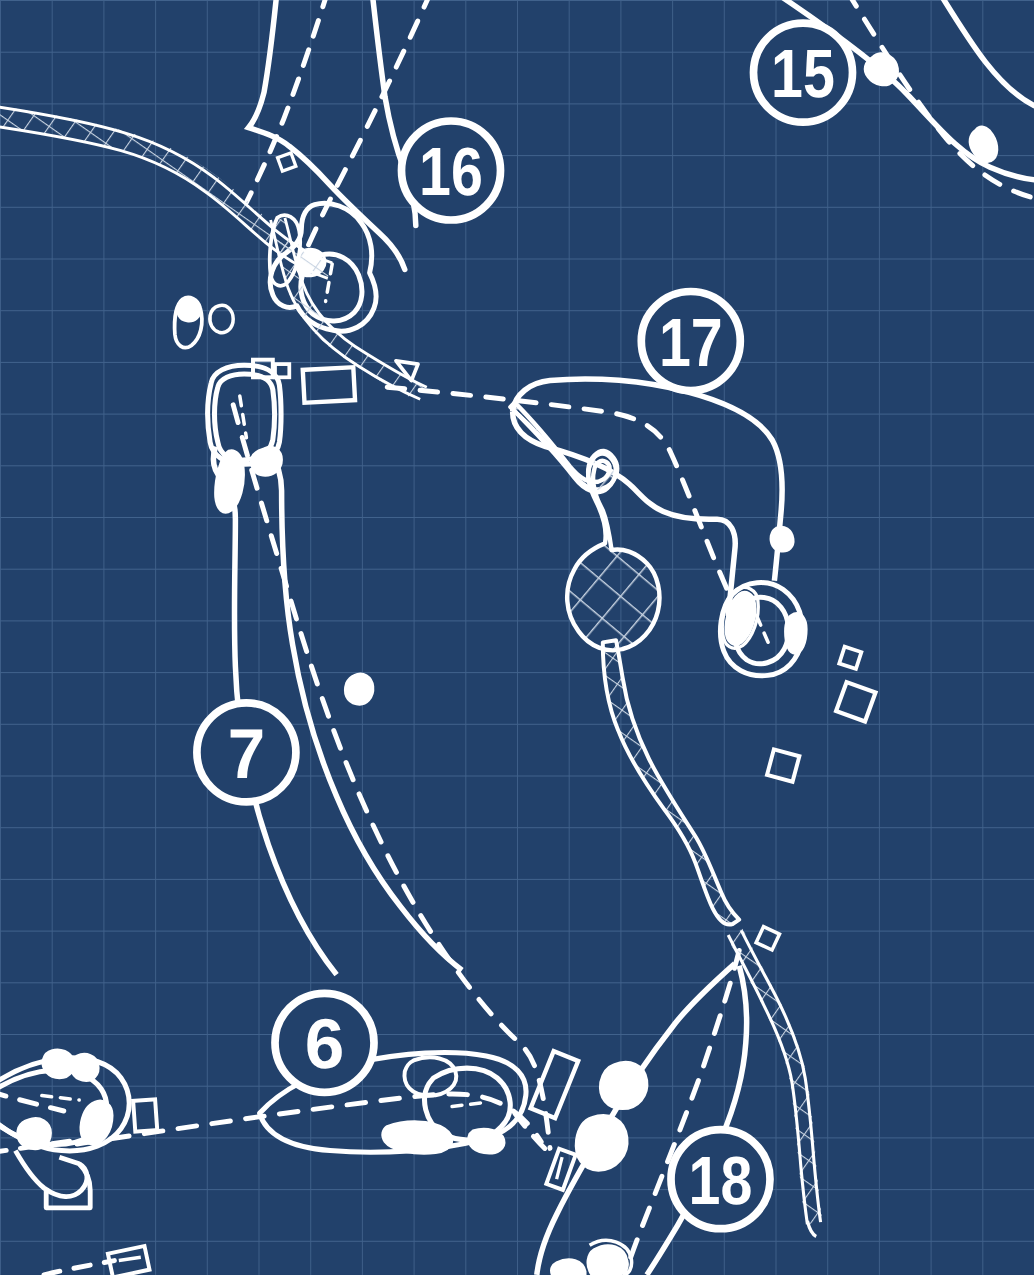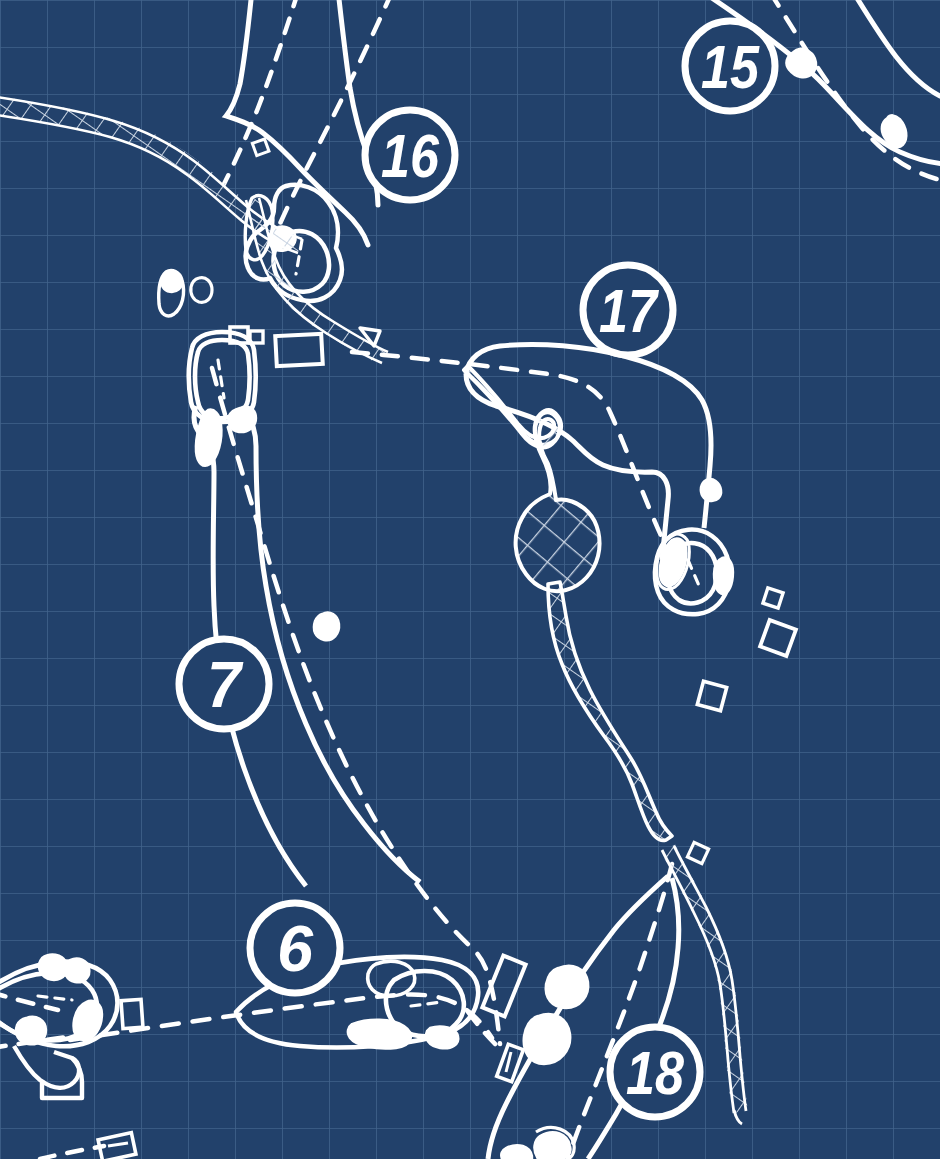--- a/index.html
+++ b/index.html
@@ -7,21 +7,20 @@
     padding: 0;
     background: #22416b;
   }
   #map-root {
     position: relative;
     width: 940px;
     height: 1159px;
     overflow: hidden;
     background: #22416b;
     font-family: "Liberation Sans", sans-serif;
-    font-style: italic;
   }
   #course-svg {
     position: absolute;
     top: 0; left: 0;
     width: 940px;
     height: 1159px;
     display: block;
   }
   .hole-badge-num {
     font-family: "Liberation Sans", sans-serif;

